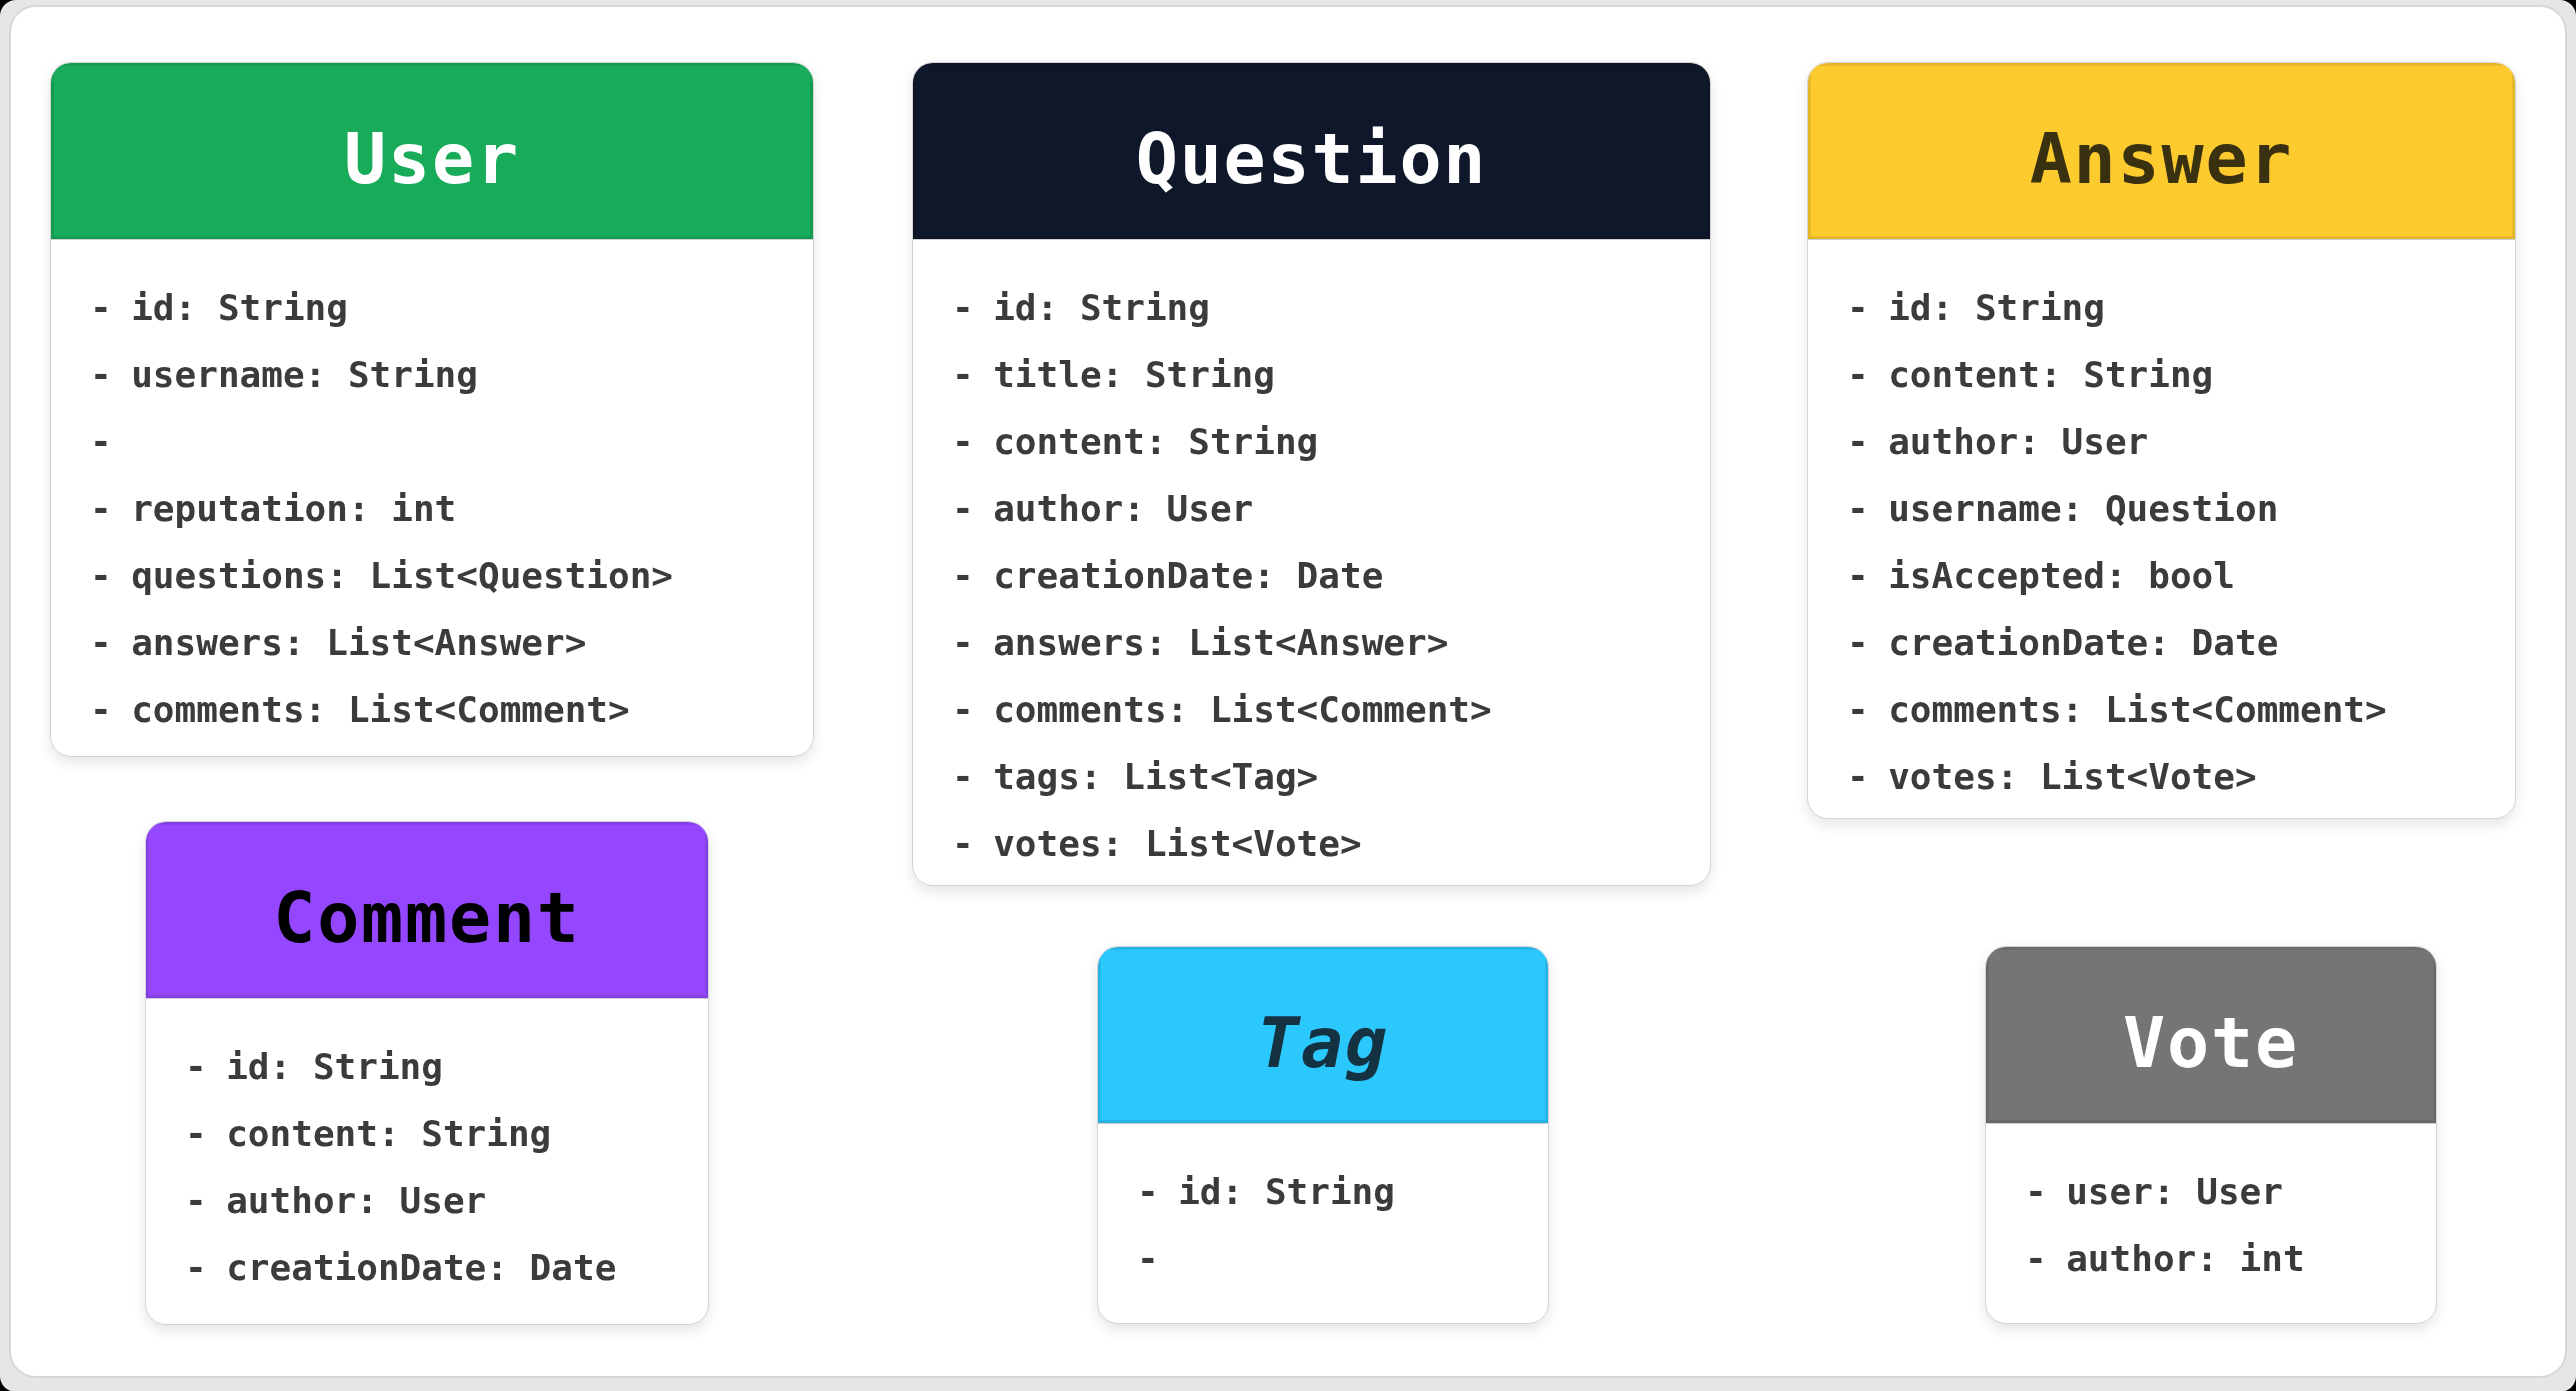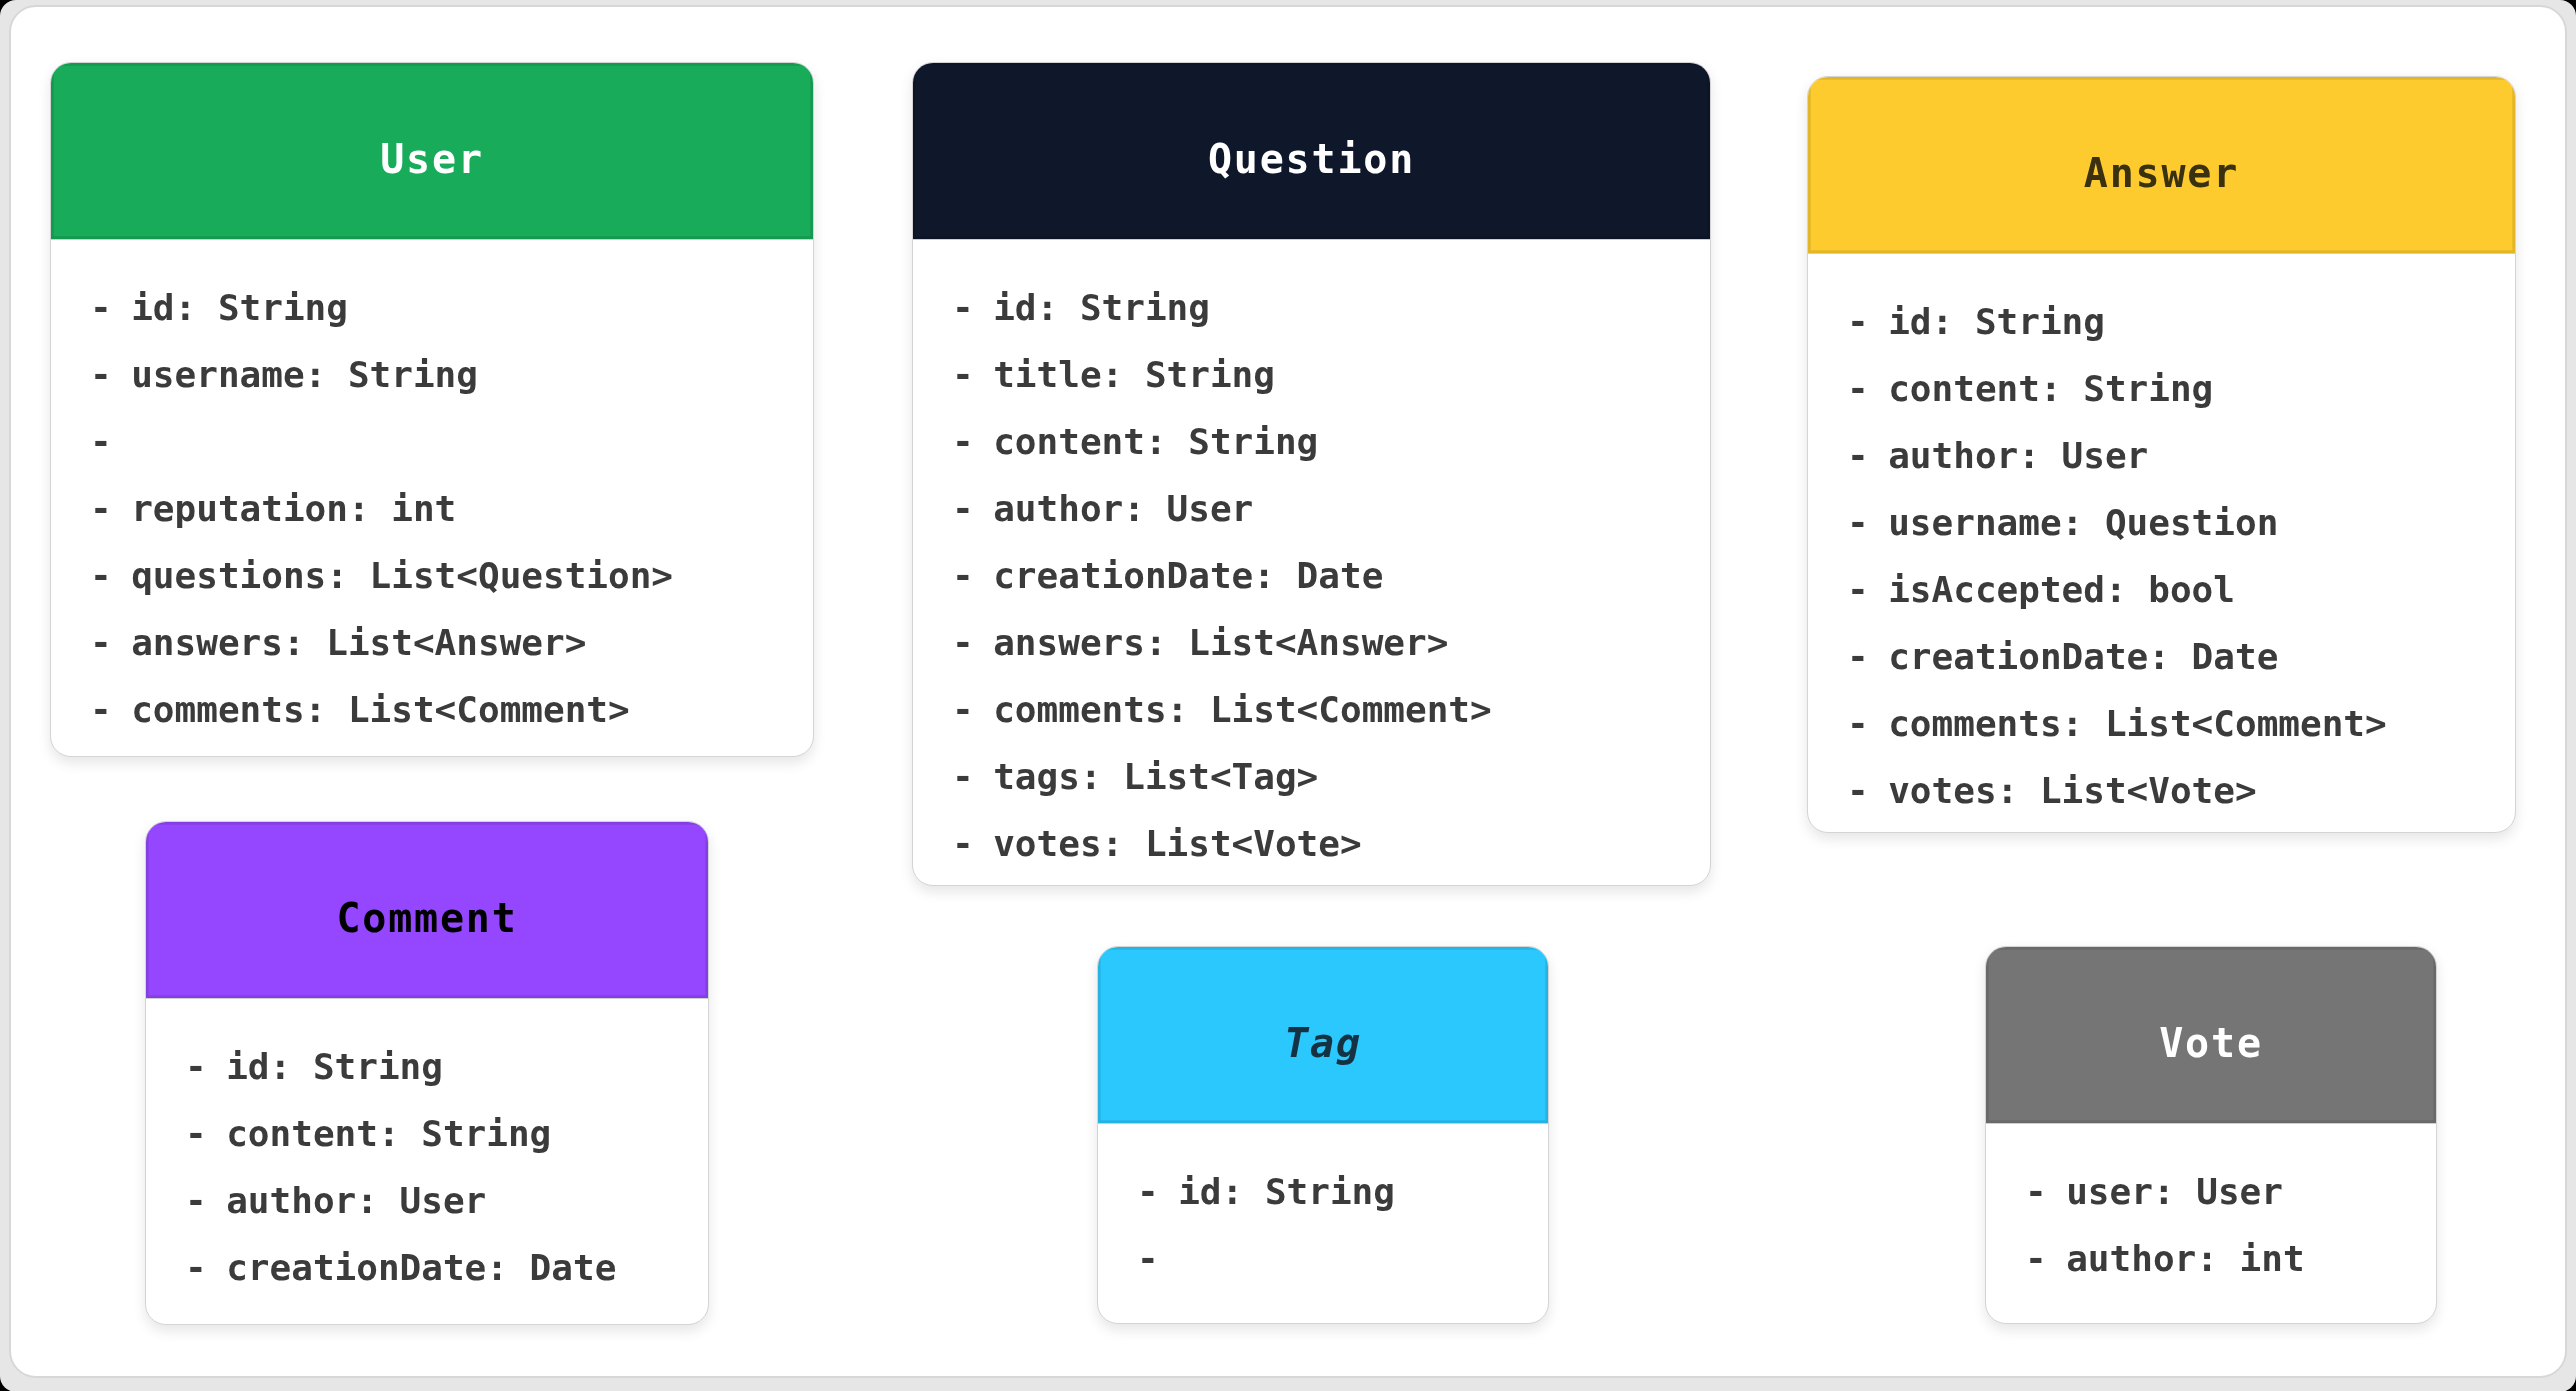--- a/index.html
+++ b/index.html
@@ -36,21 +36,21 @@
   }
   .card-header {
     height: 176px;
     display: flex;
     align-items: center;
     justify-content: center;
     border-bottom: 1.8px solid #cfcfcf;
     box-shadow: inset 0 0 0 2.7px rgba(0,0,0,0.10);
   }
   .card-title {
-    font-size: 40px;
+    font-size: 70px;
     font-weight: bold;
     letter-spacing: 1.8px;
     white-space: nowrap;
     margin-top: 16px;
   }
   .attr-list {
     list-style: none;
     margin: 0;
     padding: 34px 27px 0 39px;
   }
@@ -146,21 +146,21 @@
           <span class="dash">-</span>
           <span>tags: List&lt;Tag&gt;</span>
         </li>
         <li>
           <span class="dash">-</span>
           <span>votes: List&lt;Vote&gt;</span>
         </li>
       </ul>
   </div>
 
-  <div class="card" style="left:1807px; top:76px; width:707px; height:755px;">
+  <div class="card" style="left:1807px; top:62px; width:707px; height:755px;">
     <div class="card-header" style="background: rgb(253, 203, 46);">
       <span class="card-title" style="color: rgb(58, 49, 16);">Answer</span>
     </div>
     <ul class="attr-list">
         <li>
           <span class="dash">-</span>
           <span>id: String</span>
         </li>
         <li>
           <span class="dash">-</span>

